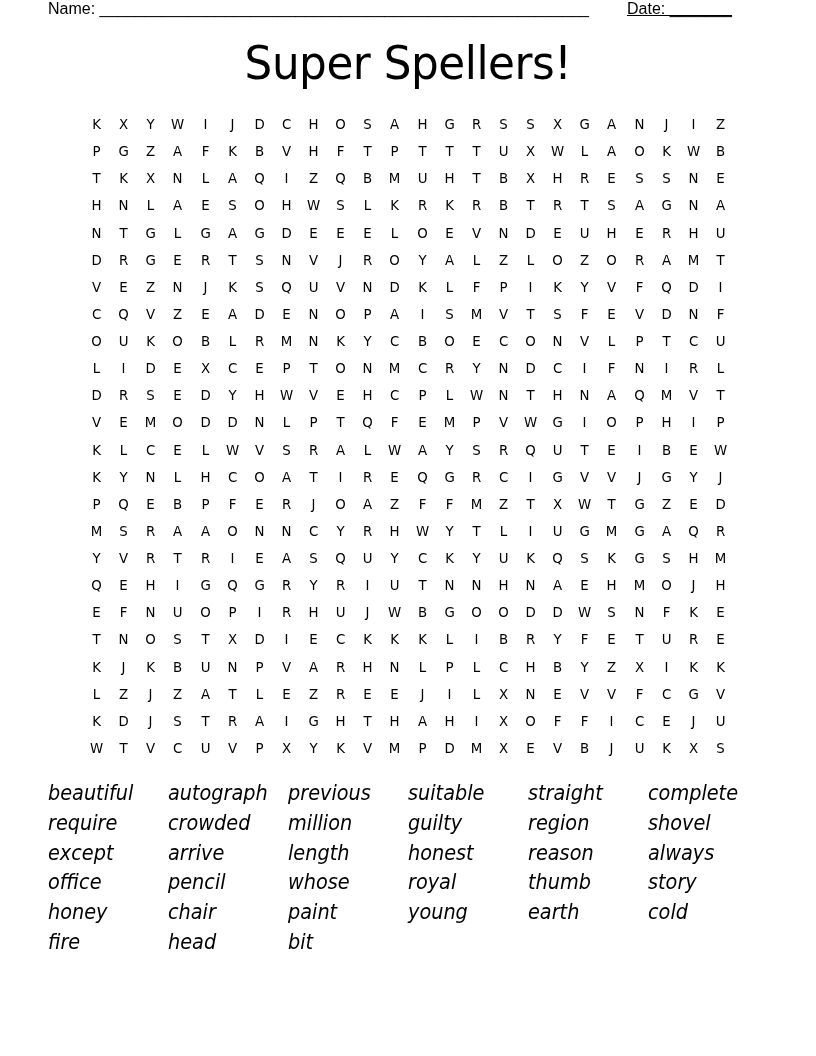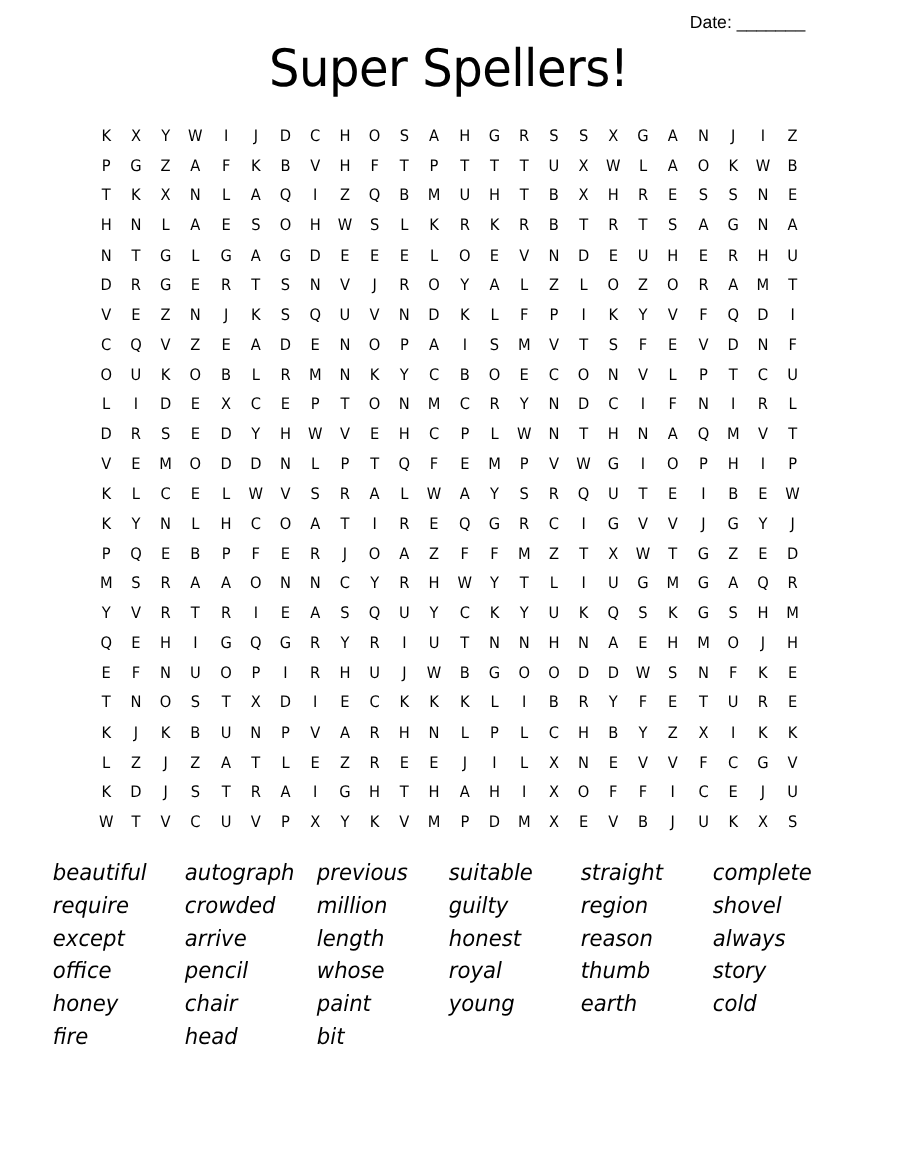--- a/index.html
+++ b/index.html
@@ -26,21 +26,22 @@
       white-space: pre;
     }
     .header-name {
       position: absolute;
       left: 0;
       top: 0;
     }
     .header-date {
       position: absolute;
       left: 579px;
-      top: 12px;
+      top: 0;
+      text-decoration: underline;
     }
     .title {
       position: absolute;
       top: 30px;
       left: 0;
       width: 816px;
       text-align: center;
       font-family: "DejaVu Sans", sans-serif;
       font-size: 47px;
       line-height: 66px;
@@ -80,20 +81,21 @@
       line-height: 29.8px;
       white-space: nowrap;
       transform: scaleX(0.94);
       transform-origin: left center;
     }
   </style>
 </head>
 <body>
 
 <div class="header-line">
+  <span class="header-name">Name: _______________________________________________________</span>
   <span class="header-date">Date: _______</span>
 </div>
 
 <div class="title">Super Spellers!</div>
 
 <div class="grid" id="letter-grid">
     <div class="cell">K</div>
     <div class="cell">X</div>
     <div class="cell">Y</div>
     <div class="cell">W</div>

